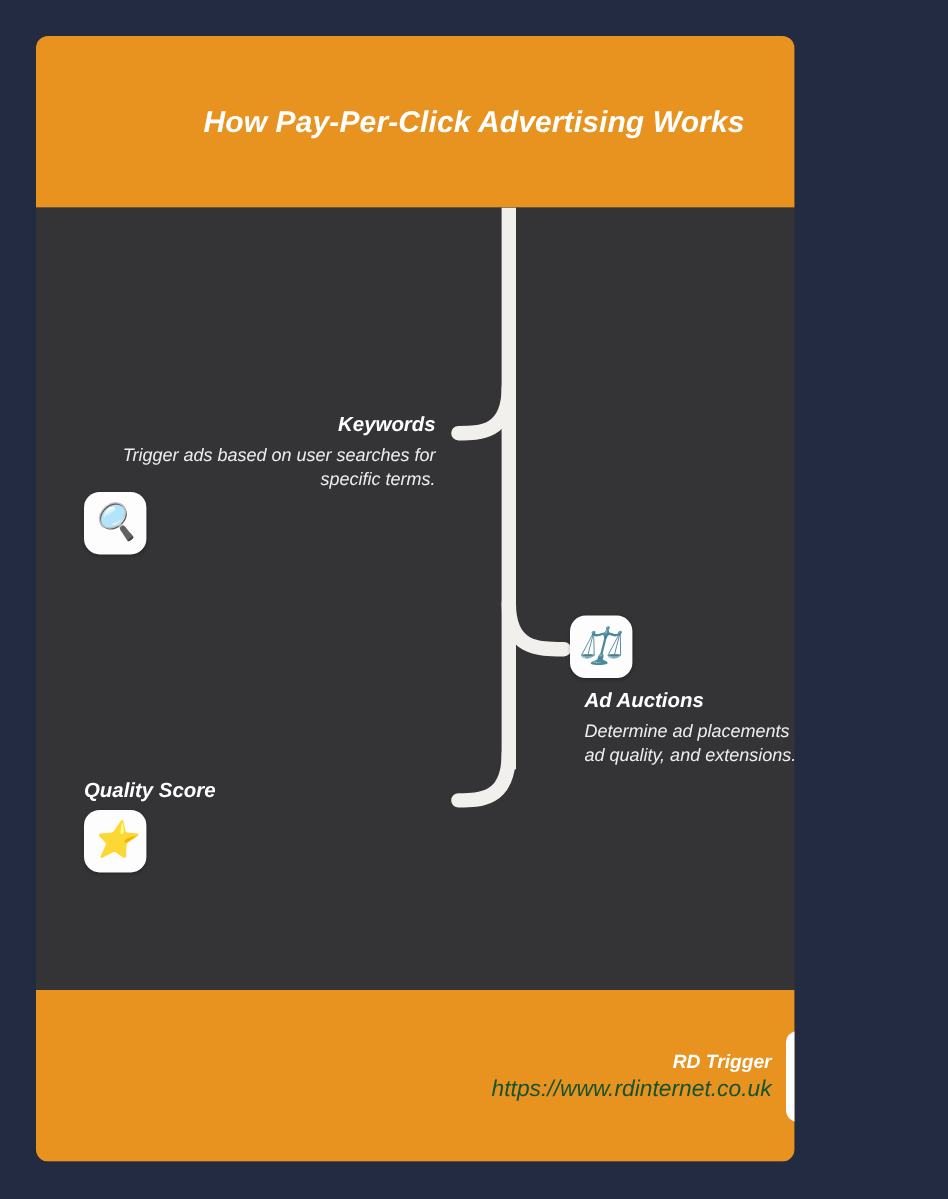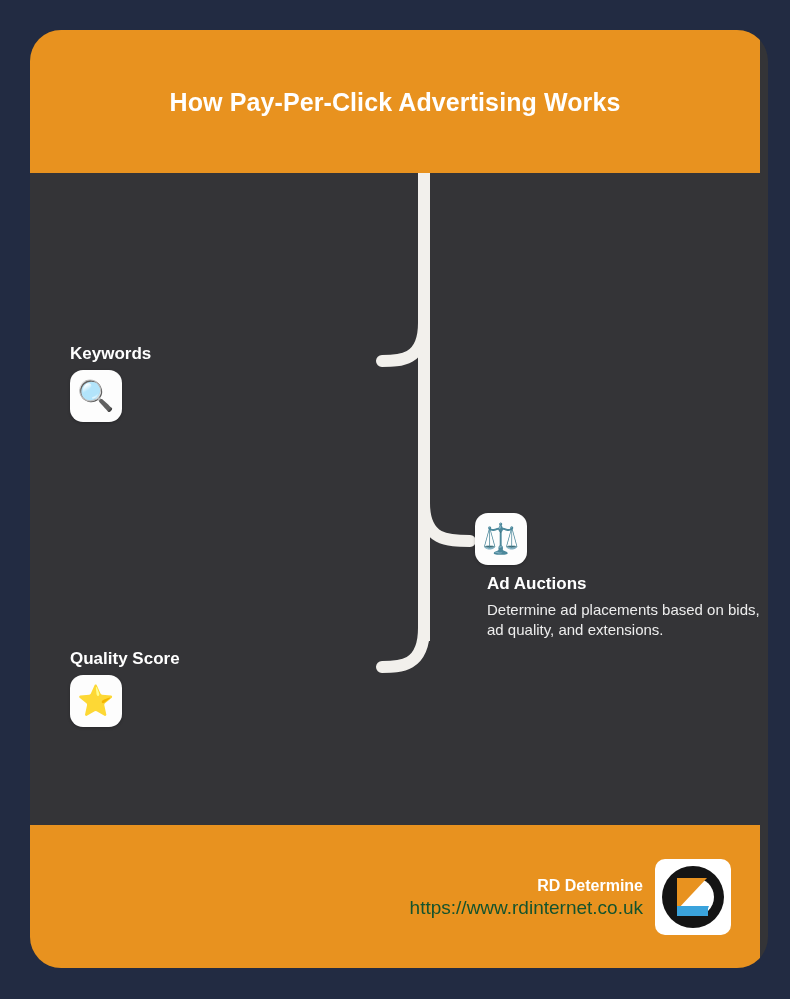--- a/index.html
+++ b/index.html
@@ -13,25 +13,26 @@
     overflow: hidden;
     font-family: "Liberation Sans", sans-serif;
     position: relative;
   }
 
   
   #infographic-card {
     position: absolute;
     left: 30px;
     top: 30px;
-    width: 738px;
+    width: 632px;
     height: 938px;
-    border-radius: 31px;
+    border-radius: 10px;
     overflow: hidden;
     background: #343437;
+    font-style: italic;
   }
 
   
   #card-header {
     position: absolute;
     left: 0;
     top: 0;
     width: 730px;
     height: 143px;
     background: #e8921f;
@@ -206,20 +207,21 @@
       <path d="M 394 150 C 394 188, 370 188, 352 188" stroke="#f2f0ec" stroke-width="12" fill="none" stroke-linecap="round"></path>
 
       <path d="M 394 330 C 394 368, 418 368, 440 368" stroke="#f2f0ec" stroke-width="12" fill="none" stroke-linecap="round"></path>
 
       <path d="M 394 455 C 394 494, 370 494, 352 494" stroke="#f2f0ec" stroke-width="12" fill="none" stroke-linecap="round"></path>
     </svg>
 
     <div class="node" id="node-keywords">
       <div class="node-text">
         <div class="node-title">Keywords</div>
+        <div class="node-desc">Trigger ads based on user searches for specific terms.</div>
       </div>
       <div class="node-icon-box">
         <span>🔍</span>
       </div>
     </div>
 
     <div class="node" id="node-ad-auctions">
       <div class="node-icon-box">
         <span>⚖️</span>
       </div>
@@ -235,21 +237,21 @@
       </div>
       <div class="node-icon-box">
         <span>⭐</span>
       </div>
     </div>
 
   </div>
 
   <div id="card-footer">
     <div id="footer-text">
-      <div id="footer-brand">RD Determine</div>
+      <div id="footer-brand">RD Trigger</div>
       <div id="footer-url">https://www.rdinternet.co.uk</div>
     </div>
     <div id="footer-logo">
       <svg width="64" height="64" viewBox="0 0 64 64" xmlns="http://www.w3.org/2000/svg">
         <circle cx="32" cy="32" r="31" fill="#141414"></circle>
 
         <path d="M 16 13 L 34 13 A 19 19 0 0 1 34 51 L 16 51 Z" fill="#ffffff"></path>
 
         <path d="M 16 13 L 16 45 L 46 13 Z" fill="#e8921f"></path>
 

